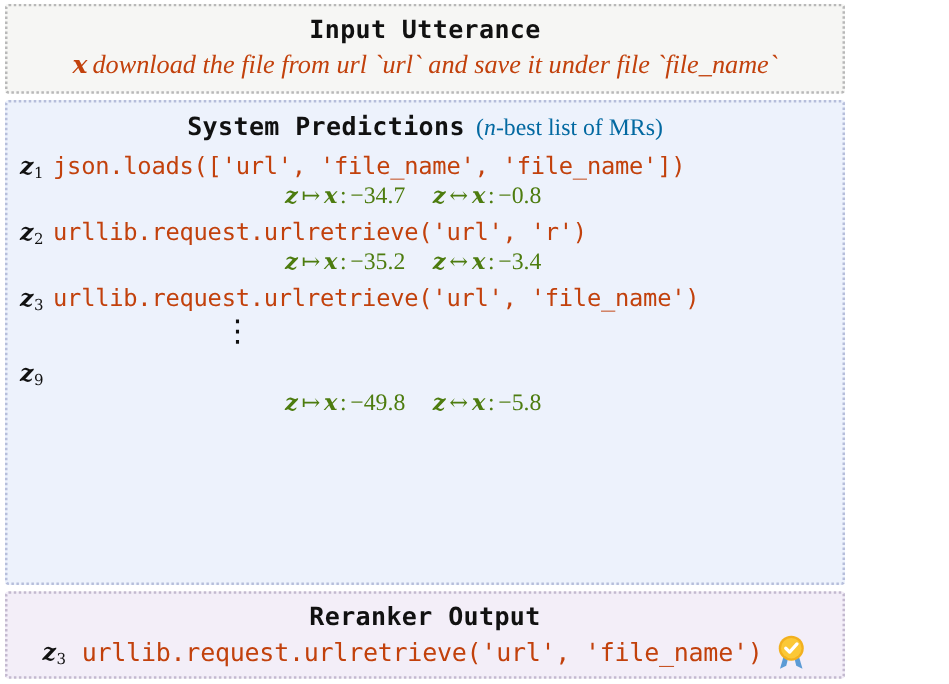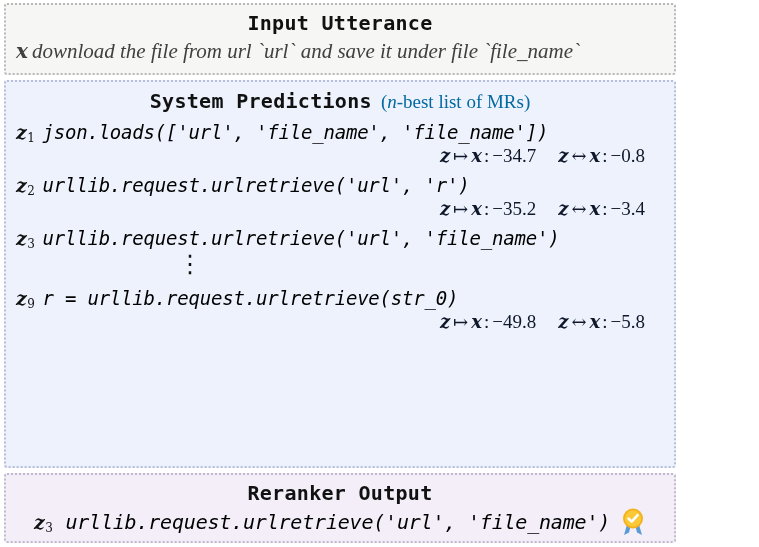--- a/index.html
+++ b/index.html
@@ -63,23 +63,24 @@
   .title-sub {
     font-family: "Liberation Serif", serif;
     font-size: 19px;
     color: #0369a1;
     margin-left: 9px;
   }
   .title-sub .mi { font-style: italic; }
 
   
   .utterance {
+    text-align: center;
     font-size: 21px;
     font-style: italic;
-    color: #404040;
+    color: #c2410c;
     line-height: 1.3;
     margin-top: 2px;
     white-space: nowrap;
   }
   .utterance .var-x {
     font-weight: bold;
     font-style: italic;
     font-family: "DejaVu Serif", serif;
     font-size: 20px;
     margin-right: 4px;
@@ -108,32 +109,31 @@
     font-weight: normal;
     font-size: 12px;
     vertical-align: baseline;
     position: relative;
     top: 3px;
     left: 0.5px;
   }
   .code {
     font-family: "DejaVu Sans Mono", monospace;
     font-size: 19px;
-    color: #000000;
+    color: #c2410c;
     margin-left: 8px;
     letter-spacing: -0.2px;
-    font-style: italic;
   }
   .scores {
-    text-align: right;
+    text-align: center;
     padding-right: 19px;
     margin-top: 2px;
     white-space: nowrap;
     font-size: 19px;
-    color: #0f172a;
+    color: #4d7c0f;
   }
   .mathvar {
     font-family: "DejaVu Serif", serif;
     font-style: italic;
     font-weight: bold;
     font-size: 18px;
   }
   .arrow {
     font-family: "DejaVu Serif", serif;
     font-size: 18px;
@@ -222,21 +222,20 @@
       </div>
     </div>
 
     <div class="vdots">
       <span>⋮</span>
     </div>
 
     <div class="pred">
       <div class="pred-line">
         <span class="zlabel"><span>z</span><sub>9</sub></span>
-        <span class="code">r = urllib.request.urlretrieve(str_0)</span>
       </div>
       <div class="scores">
         <span class="mathvar">z</span><span class="arrow">↦</span><span class="mathvar">x</span><span class="colon">:</span><span class="num">−49.8</span><span class="score-gap"></span><span class="mathvar">z</span><span class="arrow">↔</span><span class="mathvar">x</span><span class="colon">:</span><span class="num">−5.8</span>
       </div>
     </div>
   </div>
 
   <div class="panel panel-rerank">
     <div class="title-row">
       <span class="panel-title">Reranker Output</span>

